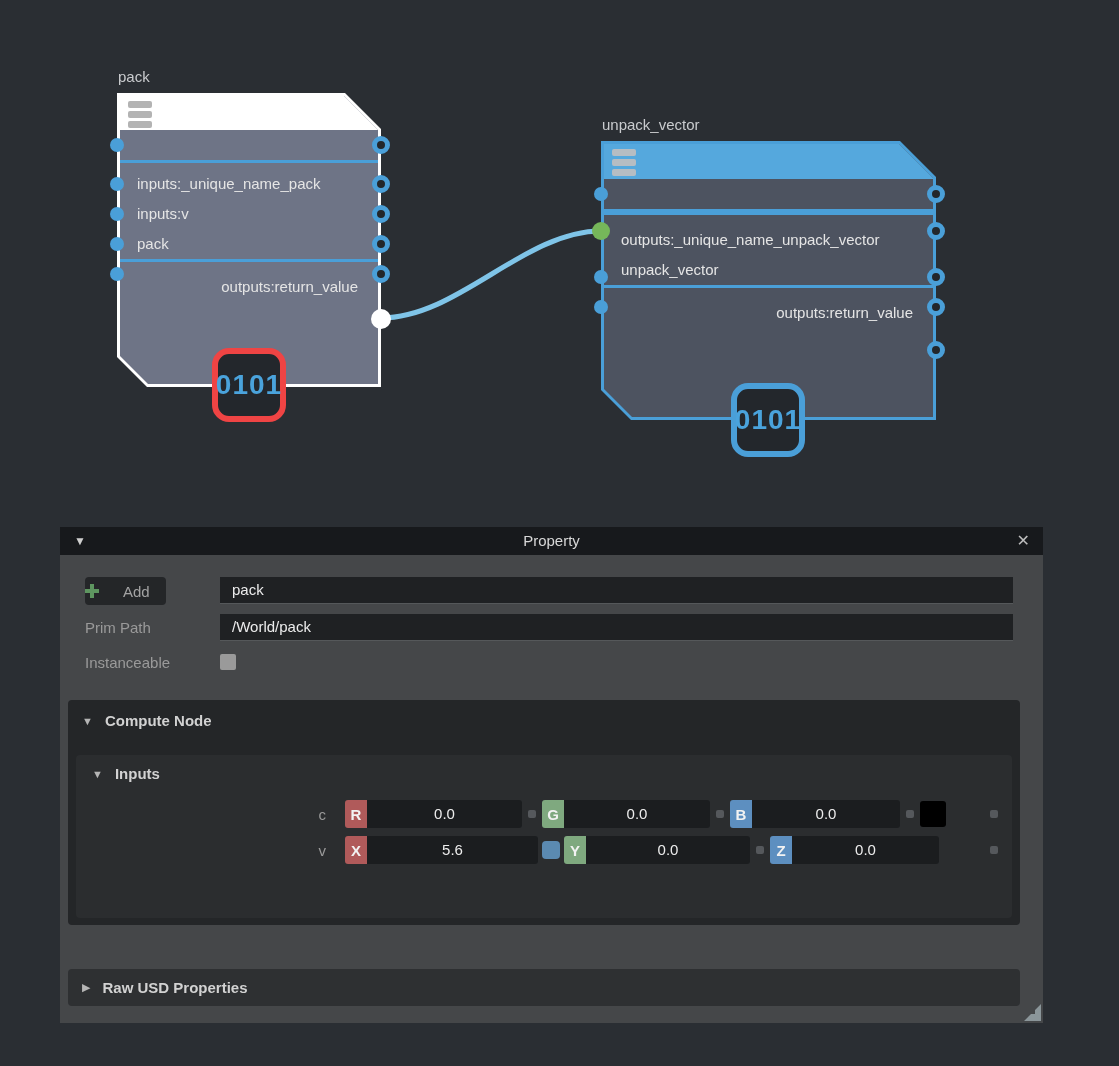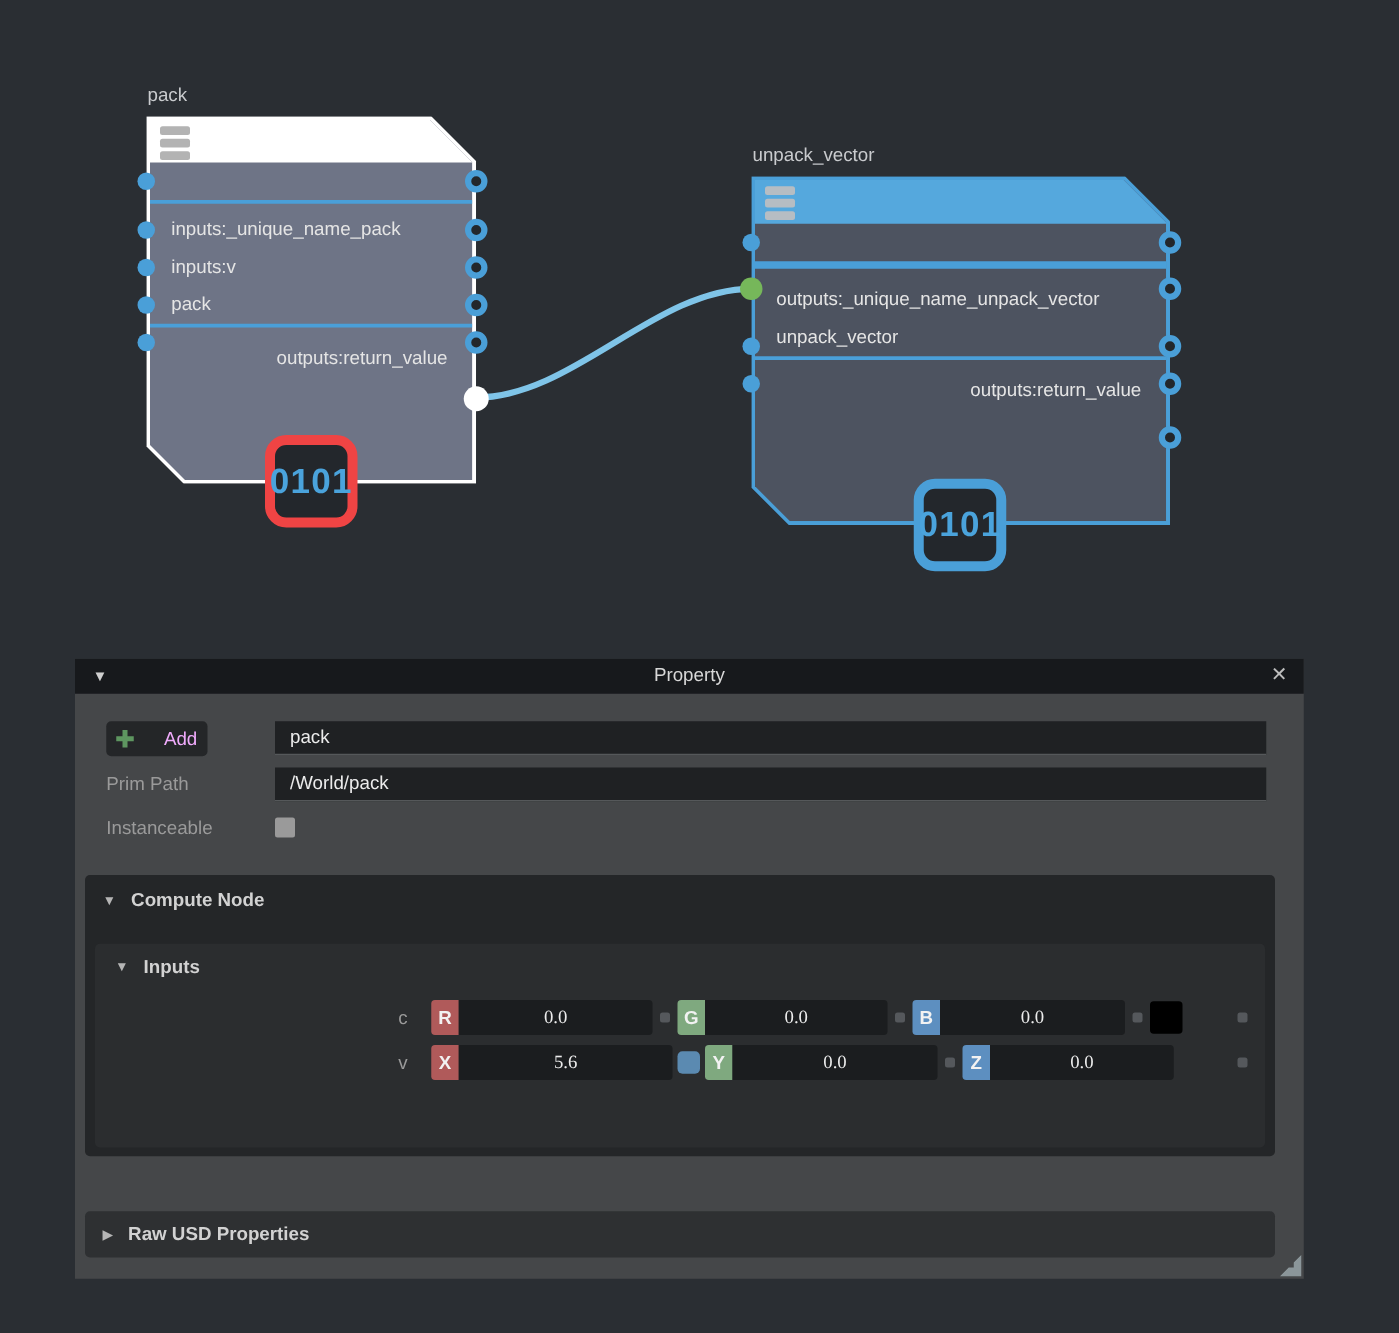--- a/index.html
+++ b/index.html
@@ -52,42 +52,42 @@
   .pad10{height:10px;flex:none;}
 
   .port{position:absolute;border-radius:50%;box-sizing:border-box;}
   .port-half{width:14px;height:14px;background:#4a9fd8;left:-7px;}
   .port-ring{width:18px;height:18px;border:5px solid #4a9fd8;background:#23272b;}
   .port-green{width:18px;height:18px;background:#76b75a;left:-9px;}
   .port-white{width:20px;height:20px;background:#ffffff;}
 
   .node-badge{
     position:absolute;width:74px;height:74px;box-sizing:border-box;
-    background:#23272c;border:8px solid #ef4444;border-radius:17px;
+    background:#23272c;border:6px solid #ef4444;border-radius:17px;
     display:flex;align-items:center;justify-content:center;
     color:#4aa3dc;font-size:28px;font-weight:bold;letter-spacing:1px;
   }
   #node-pack .node-badge{left:95px;top:255px;}
   #node-unpack .node-badge{left:130px;top:242px;border-color:#4a9fd8;}
 
   
   #property-panel{
     position:absolute;left:60px;top:527px;width:983px;height:496px;
     background:#454749;
   }
   #prop-titlebar{position:relative;height:28px;background:#17191c;}
   #prop-titlebar .collapse{position:absolute;left:14px;top:0;line-height:28px;font-size:12px;color:#cfcfcf;cursor:pointer;}
   #prop-titlebar .title{display:block;text-align:center;line-height:28px;font-size:15px;color:#d8d8d8;}
   #prop-titlebar .close{position:absolute;right:13px;top:0;line-height:28px;font-size:16px;color:#bdbdbd;cursor:pointer;}
 
   #prop-body{position:relative;height:468px;}
   .add-btn{
     position:absolute;left:25px;top:22px;width:81px;height:28px;box-sizing:border-box;
-    background:#242628;border-radius:4px;display:flex;align-items:center;justify-content:center;gap:24px;
-    color:#f0abfc;font-size:15px;cursor:pointer;
+    background:#242628;border-radius:4px;display:flex;align-items:center;gap:24px;
+    color:#a3a3a3;font-size:15px;cursor:pointer;
   }
   .plus-icon{position:relative;width:14px;height:14px;display:inline-block;}
   .plus-icon::before,.plus-icon::after{content:"";position:absolute;background:#5e9660;}
   .plus-icon::before{left:0;top:5px;width:14px;height:4px;}
   .plus-icon::after{left:5px;top:0;width:4px;height:14px;}
 
   .pfield{
     position:absolute;left:160px;width:793px;height:27px;box-sizing:border-box;
     background:#1f2123;border-bottom:1px solid #55585a;
     color:#ececec;font-size:15px;line-height:26px;padding-left:12px;
@@ -121,21 +121,21 @@
   .chan-badge{
     width:22px;height:28px;border-radius:3px 0 0 3px;flex:none;
     display:flex;align-items:center;justify-content:center;
     color:#f2f2f2;font-size:15px;font-weight:bold;
   }
   .chan-badge.cr{background:#b05a5a;}
   .chan-badge.cg{background:#7fa97f;}
   .chan-badge.cb{background:#5d8fc0;}
   .chan-value{
     height:28px;background:#1b1d1f;border-radius:0 3px 3px 0;
-    color:#ececec;font-size:15px;line-height:28px;text-align:center;flex:none;font-family:Liberation Serif, serif;
+    color:#ececec;font-size:15px;line-height:28px;text-align:center;flex:none;
   }
   .w155{width:155px}.w146{width:146px}.w148{width:148px}
   .w171{width:171px}.w164{width:164px}.w147{width:147px}
   .mini-dot{width:8px;height:8px;background:#55585c;border-radius:2px;flex:none;margin:0 6px;}
   .far-dot{width:8px;height:8px;background:#55585c;border-radius:2px;flex:none;margin-left:auto;margin-right:14px;}
   .link-square{width:18px;height:18px;background:#5b8ab1;border-radius:4px;flex:none;margin:0 4px;}
   .color-swatch{width:26px;height:26px;background:#000;border-radius:3px;flex:none;cursor:pointer;}
 
   #rawusd-section{
     position:absolute;left:8px;top:414px;width:952px;height:37px;

